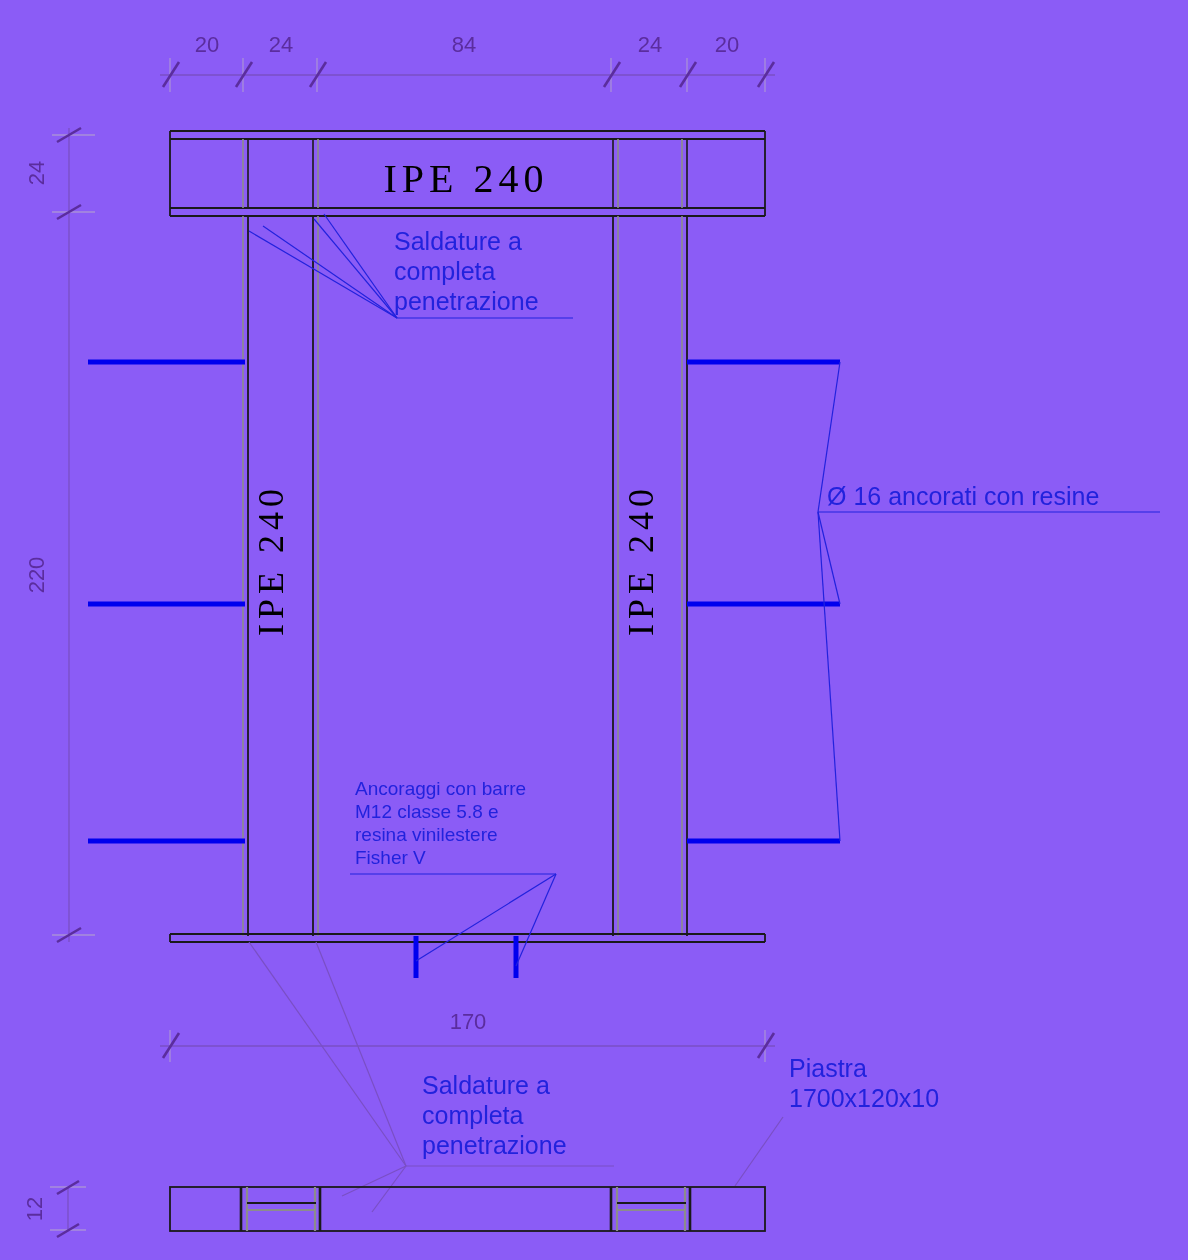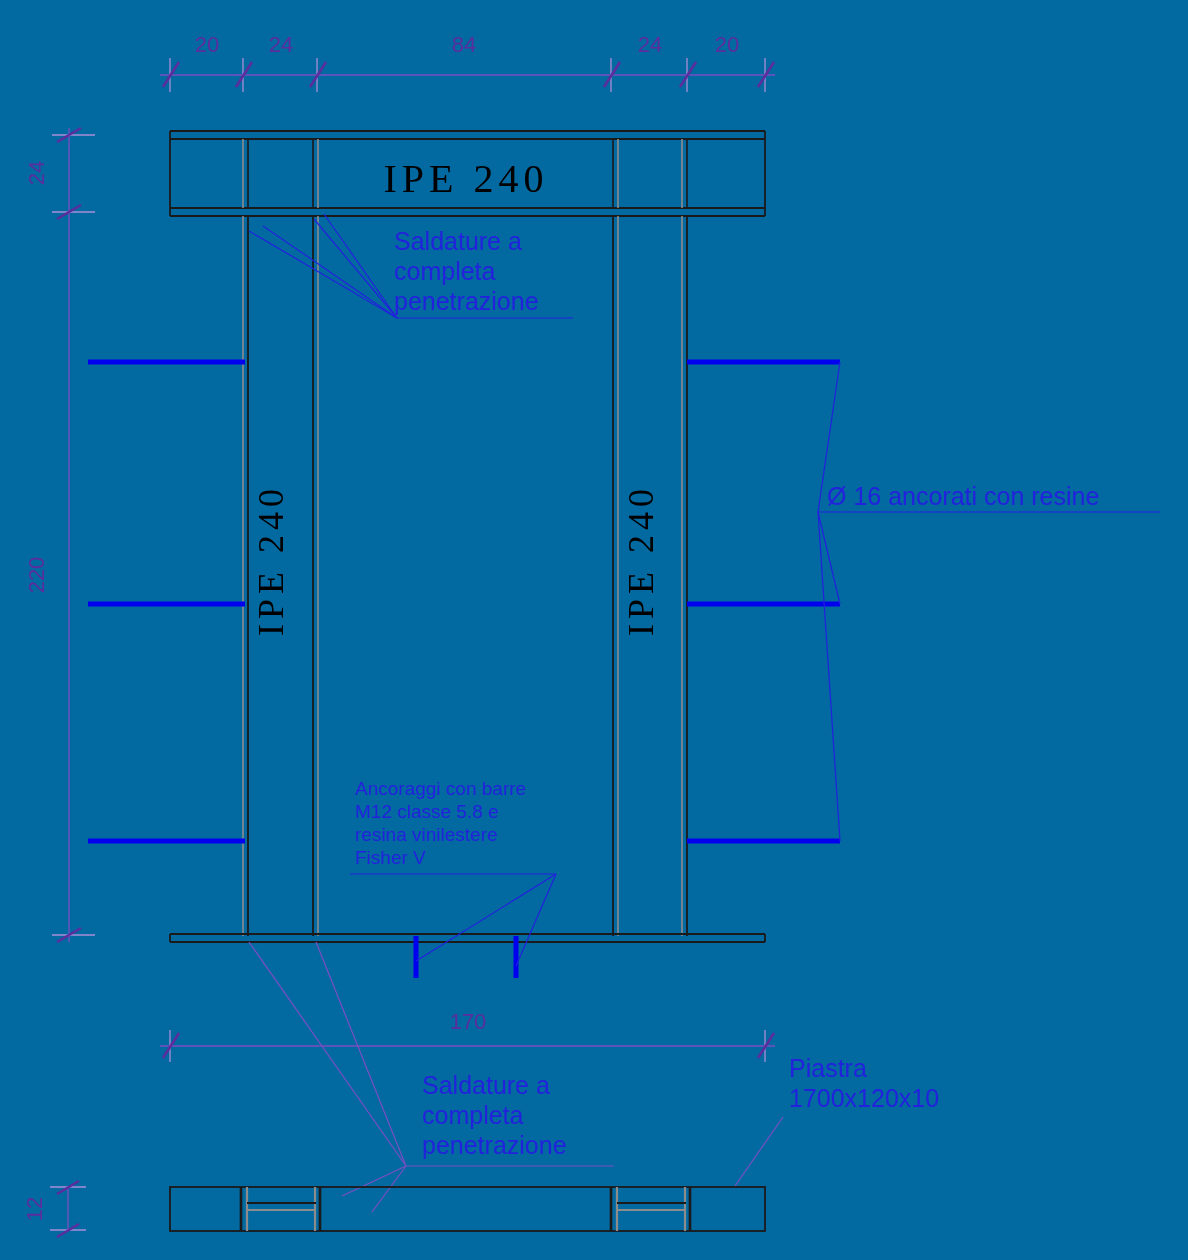--- a/index.html
+++ b/index.html
@@ -7,21 +7,21 @@
     padding: 0;
     background: #ffffff;
   }
   body {
     font-family: "Liberation Sans", sans-serif;
   }
   #drawing-root {
     position: relative;
     width: 1188px;
     height: 1260px;
-    background: #0369a1;
+    background: #8b5cf6;
     overflow: hidden;
     text-align: center;
   }
   svg#cad {
     position: absolute;
     top: 0;
     left: 0;
     width: 1188px;
     height: 1260px;
     display: block;

